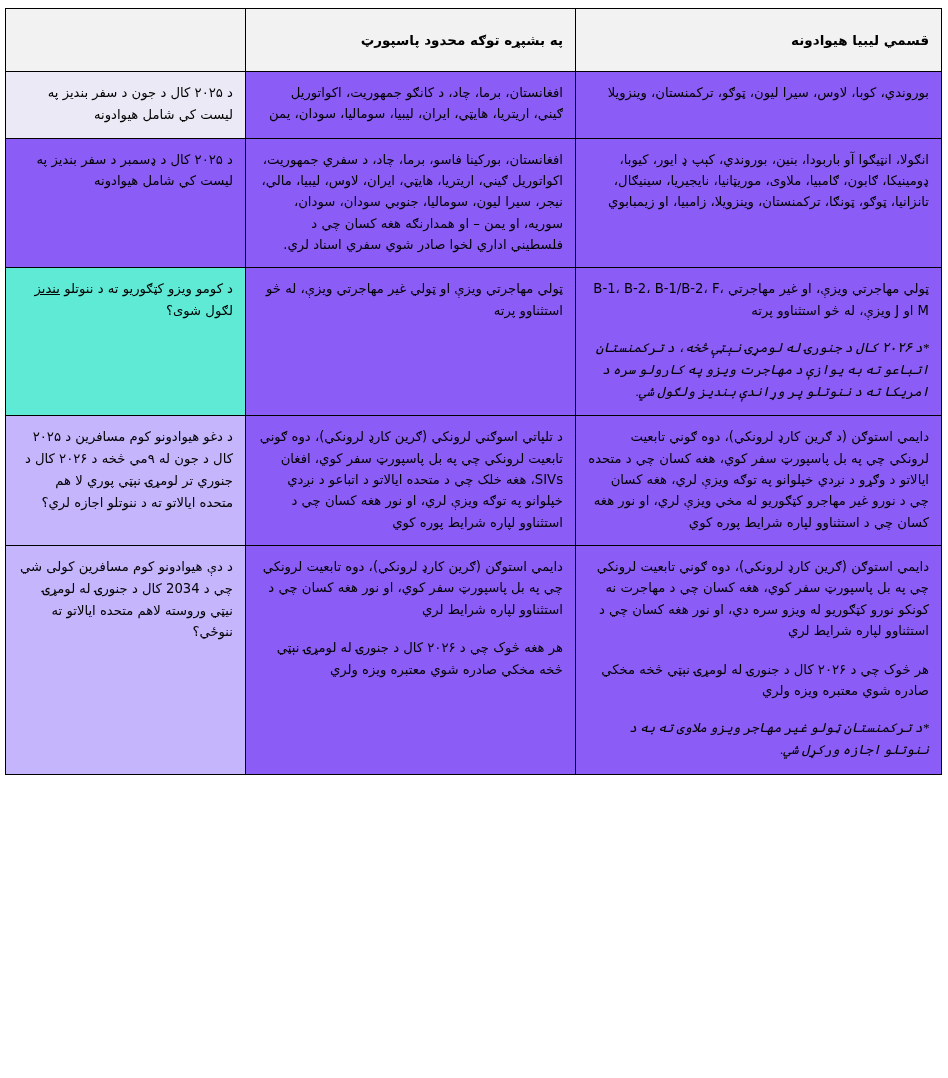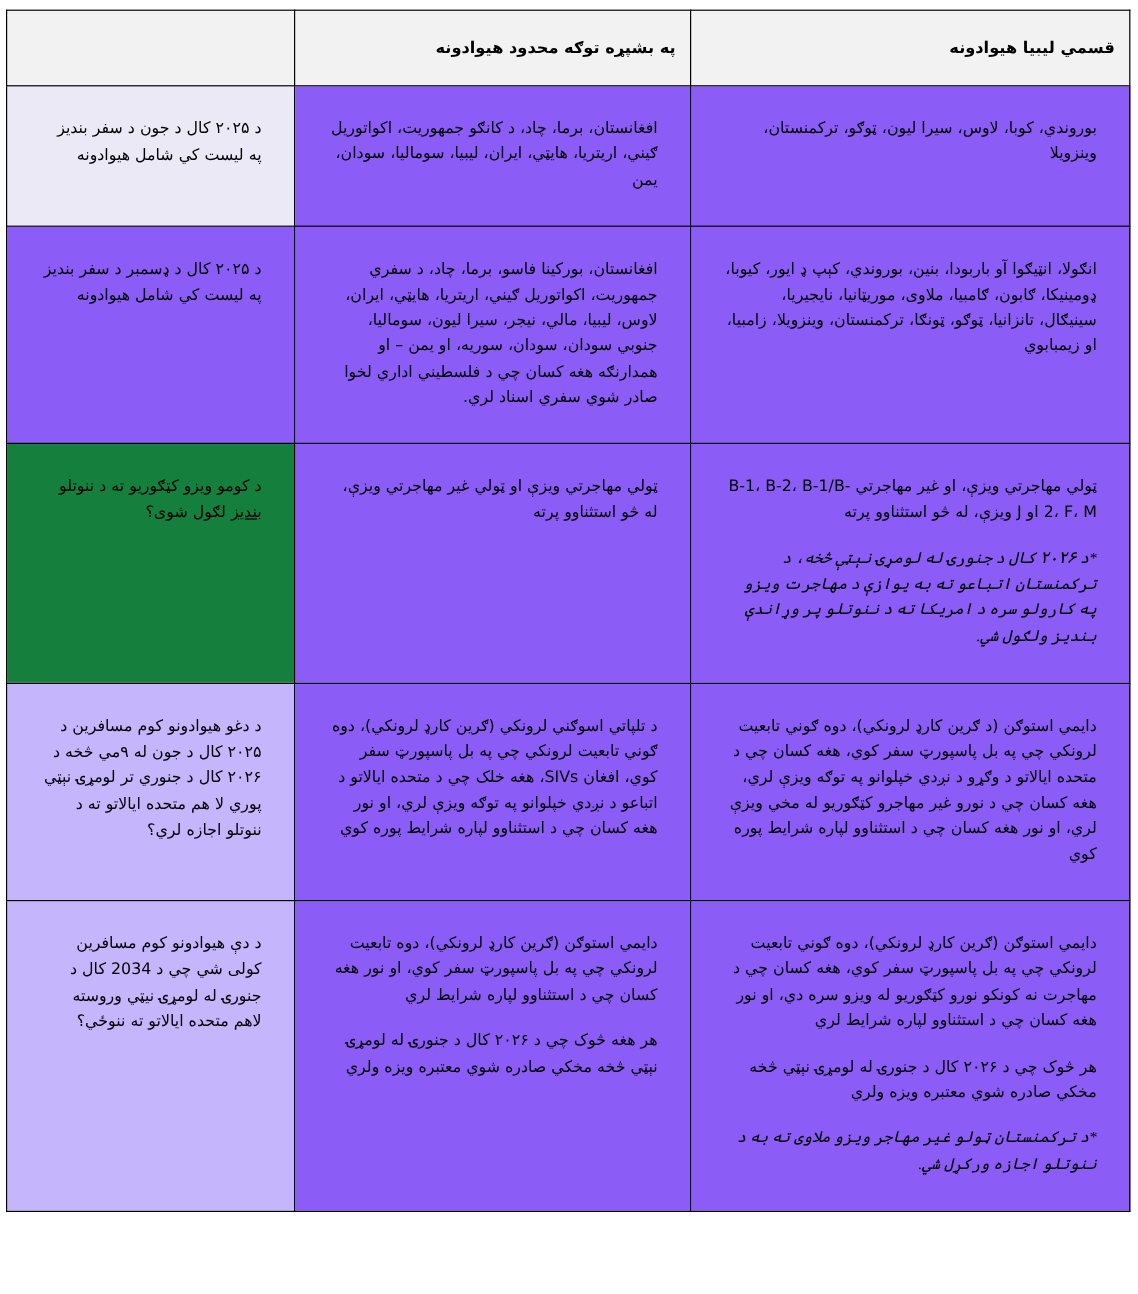--- a/index.html
+++ b/index.html
@@ -58,25 +58,25 @@
   td.body-cell {
     font-size: 13.2px;
     line-height: 1.62;
   }
   td.qna-cell {
     font-weight: bold;
     font-size: 13.2px;
     line-height: 1.65;
   }
   .tint-purple { background: #ebe9f5; }
-  .tint-teal   { background: #15803d; }
+  .tint-teal   { background: #5eead4; }
   .tint-peach  { background: #c4b5fd; }
   .tint-none   { background: #8b5cf6; }
 
-  .para { margin: 15px; }
+  .para { margin: 0; }
   .para + .para { margin-top: 17px; }
 
   .note {
     font-style: italic;
     font-size: 12.9px;
     line-height: 1.68;
     font-family: Liberation Serif, serif;
   }
   .u { text-decoration: underline; }
 </style>
@@ -86,21 +86,21 @@
 <div class="sheet">
   <table class="ban-table">
     <colgroup>
       <col class="c-part">
       <col class="c-full">
       <col class="c-qna">
     </colgroup>
     <thead>
       <tr class="head-row">
         <th>قسمي ليبيا هيوادونه</th>
-        <th>په بشپړه توګه محدود هيوادونه</th>
+        <th>په بشپړه توګه محدود پاسپورټ</th>
         <th class="head-blank"></th>
       </tr>
     </thead>
     <tbody>
 
       <tr>
         <td class="body-cell tint-none">
           <p class="para">بوروندي، کوبا، لاوس، سيرا ليون، ټوګو، ترکمنستان، وينزويلا</p>
         </td>
         <td class="body-cell tint-none">

